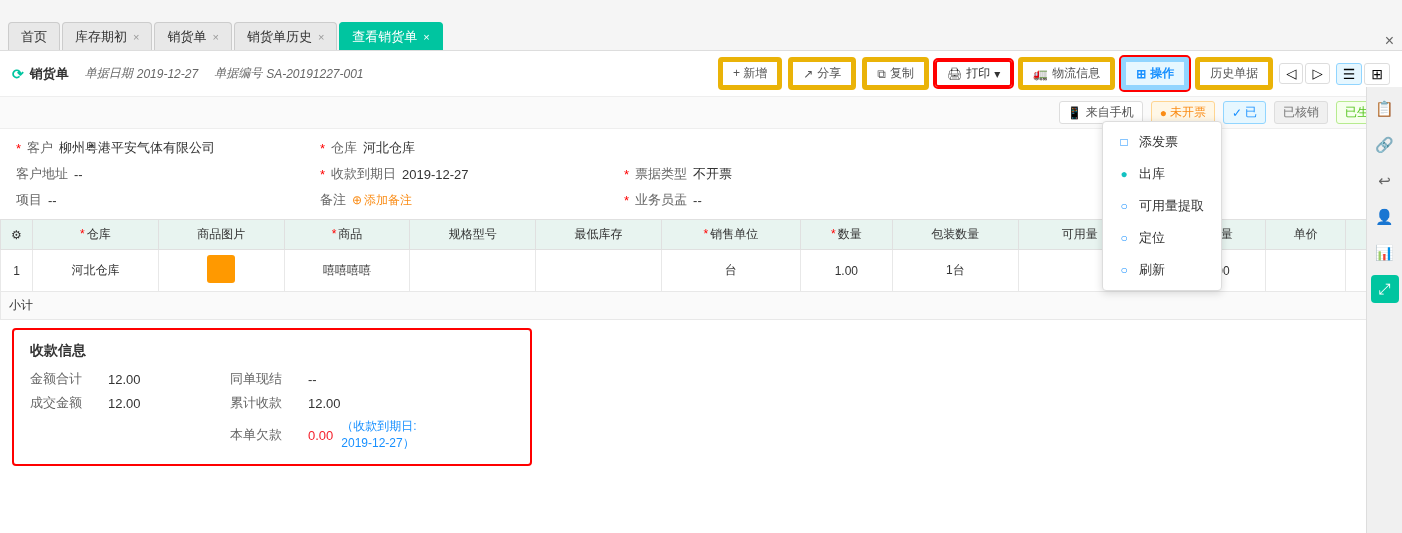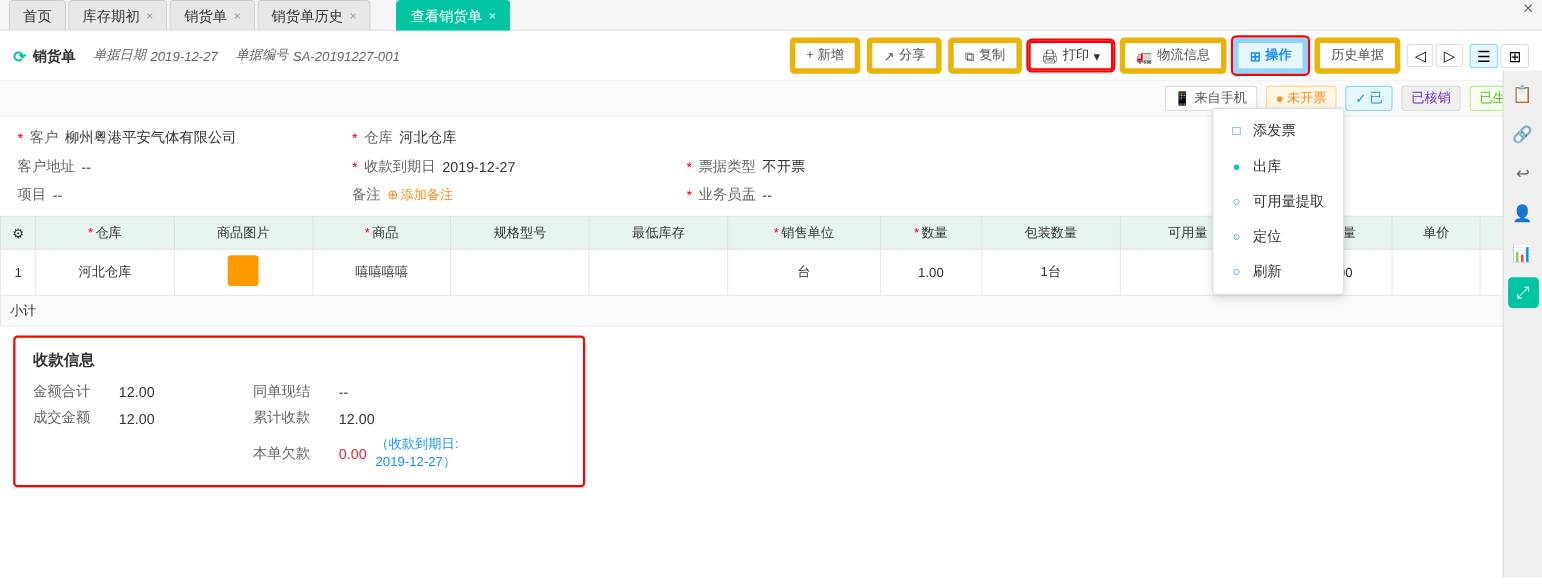--- a/index.html
+++ b/index.html
@@ -1,27 +1,27 @@
 <!DOCTYPE html>
 <html><head>
   <meta charset="utf-8">
   <style>
     * { box-sizing: border-box; margin: 0; padding: 0; }
     body { font-family: 'Microsoft YaHei', Arial, sans-serif; font-size: 13px; background: #f0f2f5; color: #333; }
 
     
     .tab-bar {
-      display: flex; align-items: flex-start; background: #f5f5f5; border-bottom: 1px solid #ddd;
-      height: 28px; padding: 0 8px; gap: 2px; position: relative;
+      display: flex; align-items: flex-end; background: #f5f5f5; border-bottom: 1px solid #ddd;
+      height: 51px; padding: 0 8px; gap: 2px; position: relative;
     }
     .tab-item {
       display: flex; align-items: center; padding: 0 12px; height: 28px; border-radius: 4px 4px 0 0;
       cursor: pointer; font-size: 13px; gap: 6px; background: #e8e8e8; border: 1px solid #ccc; border-bottom: none;
     }
-    .tab-item.highlight { background: #00c5a0; color: #fff; border-color: #00c5a0; margin-left: 21px; }
+    .tab-item.highlight { background: #00c5a0; color: #fff; border-color: #00c5a0; }
     .tab-close { font-size: 11px; color: #999; cursor: pointer; }
     .tab-close.white { color: #fff; }
     .tab-bar-close { margin-left: auto; font-size: 16px; cursor: pointer; color: #666; }
 
     
     .main { background: #fff; height: calc(533px - 36px); overflow: hidden; position: relative; }
 
     
     .doc-header {
       display: flex; align-items: center; background: #fff; border-bottom: 1px solid #eee;
@@ -35,21 +35,21 @@
     .btn-action {
       display: flex; align-items: center; gap: 4px; padding: 3px 10px; border-radius: 4px;
       cursor: pointer; font-size: 12px; border: 5px solid #eab308; background: #fff; color: #555;
     }
     .btn-action.print { border: 2px solid red; color: #333; }
     .btn-operate { background: #e6f7ff; border-color: #91d5ff; color: #1890ff; font-weight: bold; }
     .nav-arrows { display: flex; gap: 2px; }
     .nav-btn { padding: 2px 6px; border: 1px solid #ddd; background: #fff; cursor: pointer; border-radius: 3px; }
 
     
-    .badge-sold { background: #f0f0f0; color: #6d28d9; border: 1px solid #ddd; padding: 2px 8px; border-radius: 3px; font-size: 12px; }
+    .badge-sold { background: #f0f0f0; color: #737373; border: 1px solid #ddd; padding: 2px 8px; border-radius: 3px; font-size: 12px; }
     .badge-effect { background: #f6ffed; color: #52c41a; border: 1px solid #b7eb8f; padding: 2px 8px; border-radius: 3px; font-size: 12px; }
 
     
     .toolbar2 {
       display: flex; align-items: center; justify-content: flex-end; padding: 4px 12px;
       background: #fafafa; border-bottom: 1px solid #eee; gap: 8px;
     }
     .btn-sm {
       display: flex; align-items: center; gap: 3px; padding: 2px 8px; border-radius: 3px;
       cursor: pointer; font-size: 12px; border: 1px solid #ddd; background: #fff; color: #555;

